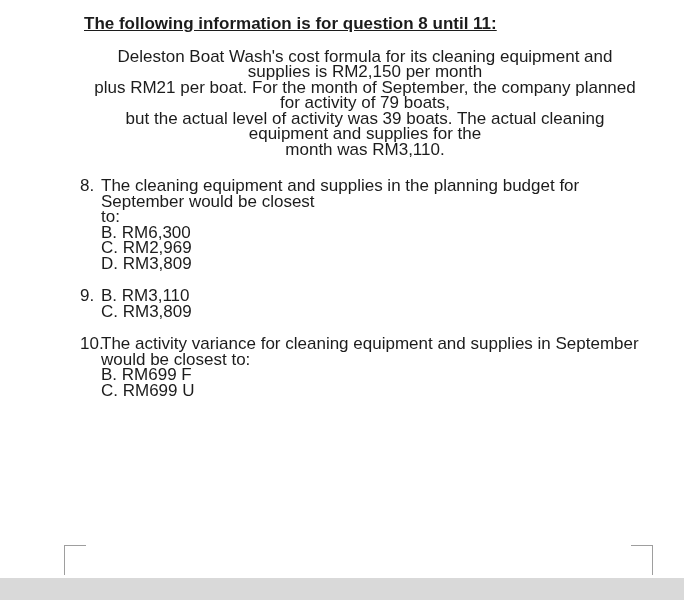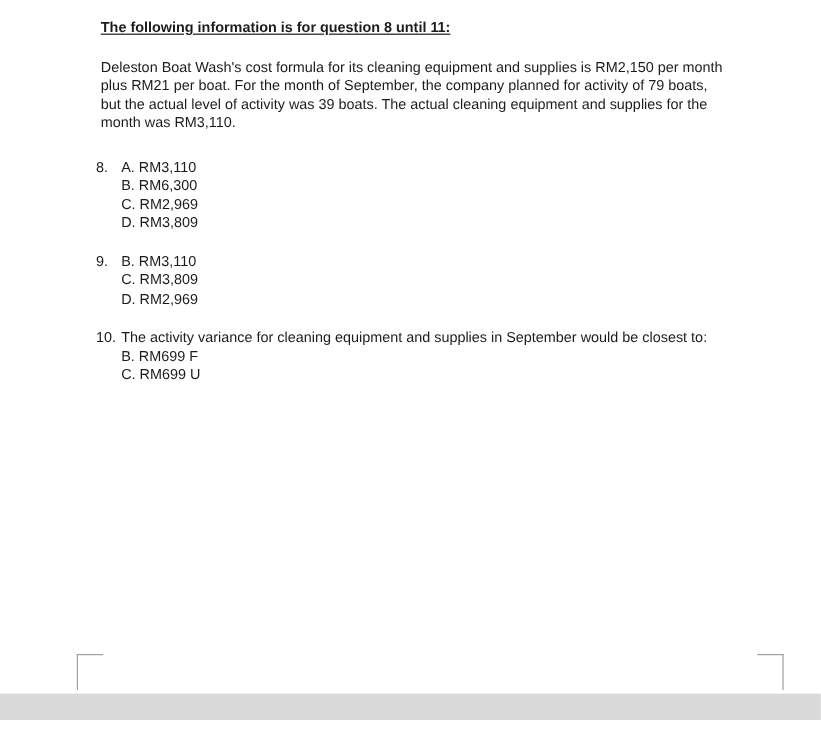--- a/index.html
+++ b/index.html
@@ -21,32 +21,33 @@
     top: 0;
     width: 684px;
     height: 578px;
     background: #ffffff;
   }
   .content {
     position: absolute;
     left: 80px;
     top: 16px;
     width: 566px;
-    font-size: 12px;
+    font-size: 17px;
     line-height: 15.5px;
   }
   .doc-heading {
     font-weight: bold;
     text-decoration: underline;
     margin: 0 0 17px 4px;
     white-space: pre-wrap;
   }
   .intro {
     margin: 0 0 21px 4px;
     white-space: pre-wrap;
+    text-align: center;
   }
   .question {
     display: flex;
     align-items: flex-start;
     margin-bottom: 17px;
   }
   .qnum {
     flex: 0 0 21px;
     width: 21px;
   }
@@ -101,33 +102,33 @@
     <div class="doc-heading">The following information is for question 8 until 11:</div>
 
     <div class="intro">Deleston Boat Wash's cost formula for its cleaning equipment and supplies is RM2,150 per month
 plus RM21 per boat. For the month of September, the company planned for activity of 79 boats,
 but the actual level of activity was 39 boats. The actual cleaning equipment and supplies for the
 month was RM3,110.</div>
 
     <div class="question">
       <span class="qnum">8.</span>
       <div class="qbody">
-        <div class="option">A. RM3,110</div>
+        <div class="qtext">The cleaning equipment and supplies in the planning budget for September would be closest
+to:</div>
         <div class="option">B. RM6,300</div>
         <div class="option">C. RM2,969</div>
         <div class="option">D. RM3,809</div>
       </div>
     </div>
 
     <div class="question">
       <span class="qnum">9.</span>
       <div class="qbody">
         <div class="option">B. RM3,110</div>
         <div class="option">C. RM3,809</div>
-        <div class="option">D. RM2,969</div>
       </div>
     </div>
 
     <div class="question">
       <span class="qnum">10.</span>
       <div class="qbody">
         <div class="qtext">The activity variance for cleaning equipment and supplies in September would be closest to:</div>
         <div class="option">B. RM699 F</div>
         <div class="option">C. RM699 U</div>
       </div>

